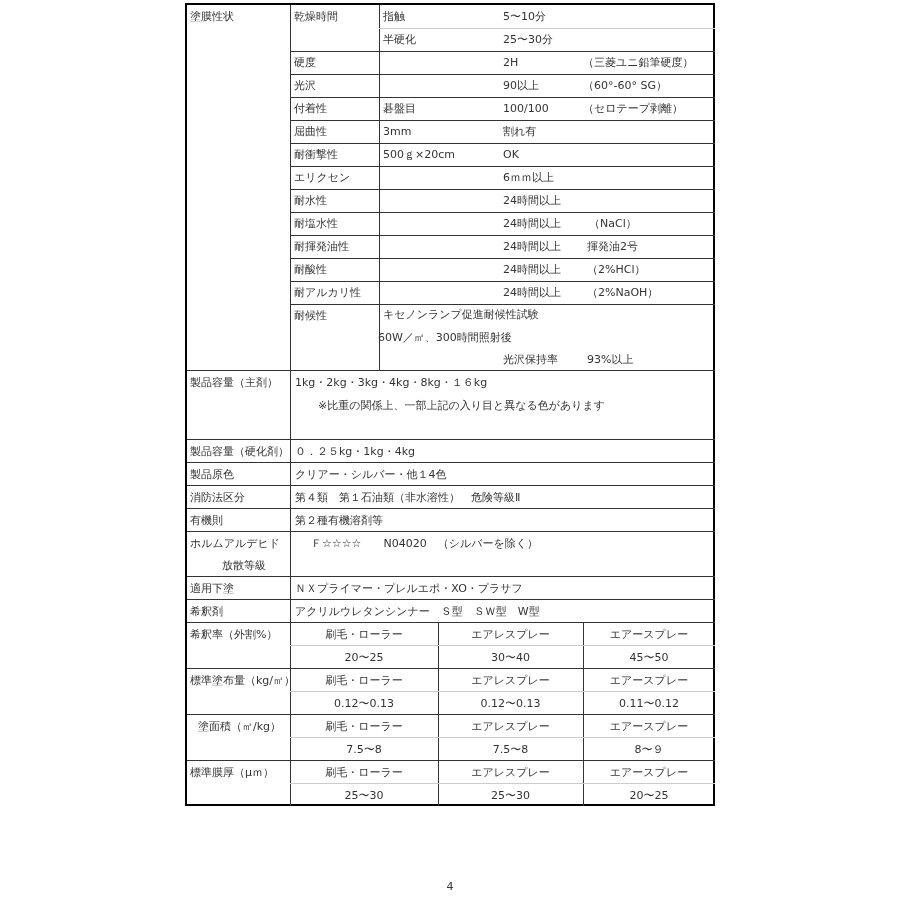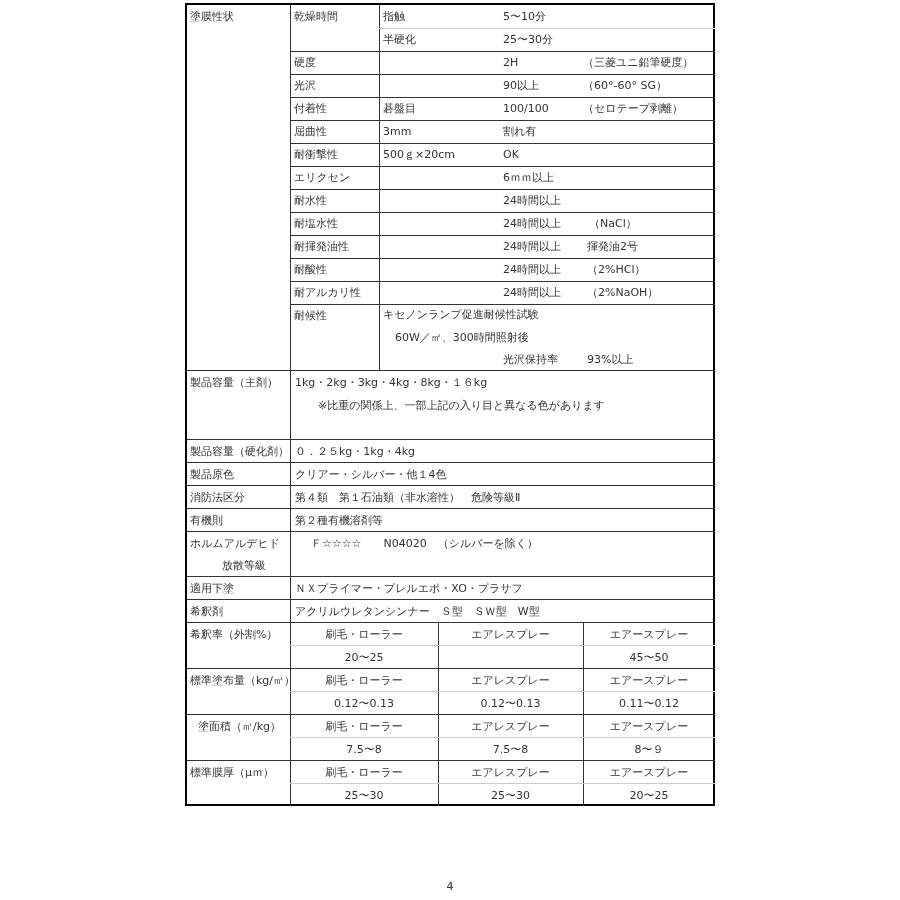--- a/index.html
+++ b/index.html
@@ -101,21 +101,21 @@
   <span class="t" style="left:107px;top:253px;">耐酸性</span>
   <span class="t" style="left:316px;top:253px;">24時間以上</span>
   <span class="t" style="left:400px;top:253px;">（2%HCl）</span>
 
   <span class="t" style="left:107px;top:276px;">耐アルカリ性</span>
   <span class="t" style="left:316px;top:276px;">24時間以上</span>
   <span class="t" style="left:400px;top:276px;">（2%NaOH）</span>
 
   <span class="t" style="left:107px;top:299px;">耐候性</span>
   <span class="t" style="left:196px;top:299px;font-family:Liberation Mono, monospace;">キセノンランプ促進耐候性試験</span>
-  <span class="t" style="left:208px;top:321px;">60W／㎡、300時間照射後</span>
+  <span class="t" style="left:191px;top:321px;">60W／㎡、300時間照射後</span>
   <span class="t" style="left:316px;top:343px;">光沢保持率</span>
   <span class="t" style="left:400px;top:343px;">93%以上</span>
 
   <span class="t" style="left:3px;top:366px;">製品容量（主剤）</span>
   <span class="t" style="left:108px;top:366px;">1kg・2kg・3kg・4kg・8kg・１６kg</span>
   <span class="t" style="left:131px;top:389px;">※比重の関係上、一部上記の入り目と異なる色があります</span>
 
   <span class="t" style="left:3px;top:435px;">製品容量（硬化剤）</span>
   <span class="t" style="left:108px;top:435px;">０．２５kg・1kg・4kg</span>
 
@@ -136,20 +136,21 @@
   <span class="t" style="left:108px;top:572px;">ＮＸプライマー・プレルエポ・XO・プラサフ</span>
 
   <span class="t" style="left:3px;top:595px;">希釈剤</span>
   <span class="t" style="left:108px;top:595px;">アクリルウレタンシンナー　Ｓ型　ＳＷ型　W型</span>
 
   <span class="t" style="left:3px;top:618px;">希釈率（外割%）</span>
   <span class="t c" style="left:103px;width:148px;top:618px;">刷毛・ローラー</span>
   <span class="t c" style="left:251px;width:145px;top:618px;">エアレスプレー</span>
   <span class="t c" style="left:396px;width:132px;top:618px;">エアースプレー</span>
   <span class="t c" style="left:103px;width:148px;top:641px;">20〜25</span>
+  <span class="t c" style="left:251px;width:145px;top:641px;">30〜40</span>
   <span class="t c" style="left:396px;width:132px;top:641px;">45〜50</span>
 
   <span class="t" style="left:3px;top:664px;">標準塗布量（kg/㎡）</span>
   <span class="t c" style="left:103px;width:148px;top:664px;">刷毛・ローラー</span>
   <span class="t c" style="left:251px;width:145px;top:664px;">エアレスプレー</span>
   <span class="t c" style="left:396px;width:132px;top:664px;">エアースプレー</span>
   <span class="t c" style="left:103px;width:148px;top:687px;">0.12〜0.13</span>
   <span class="t c" style="left:251px;width:145px;top:687px;">0.12〜0.13</span>
   <span class="t c" style="left:396px;width:132px;top:687px;">0.11〜0.12</span>
 

